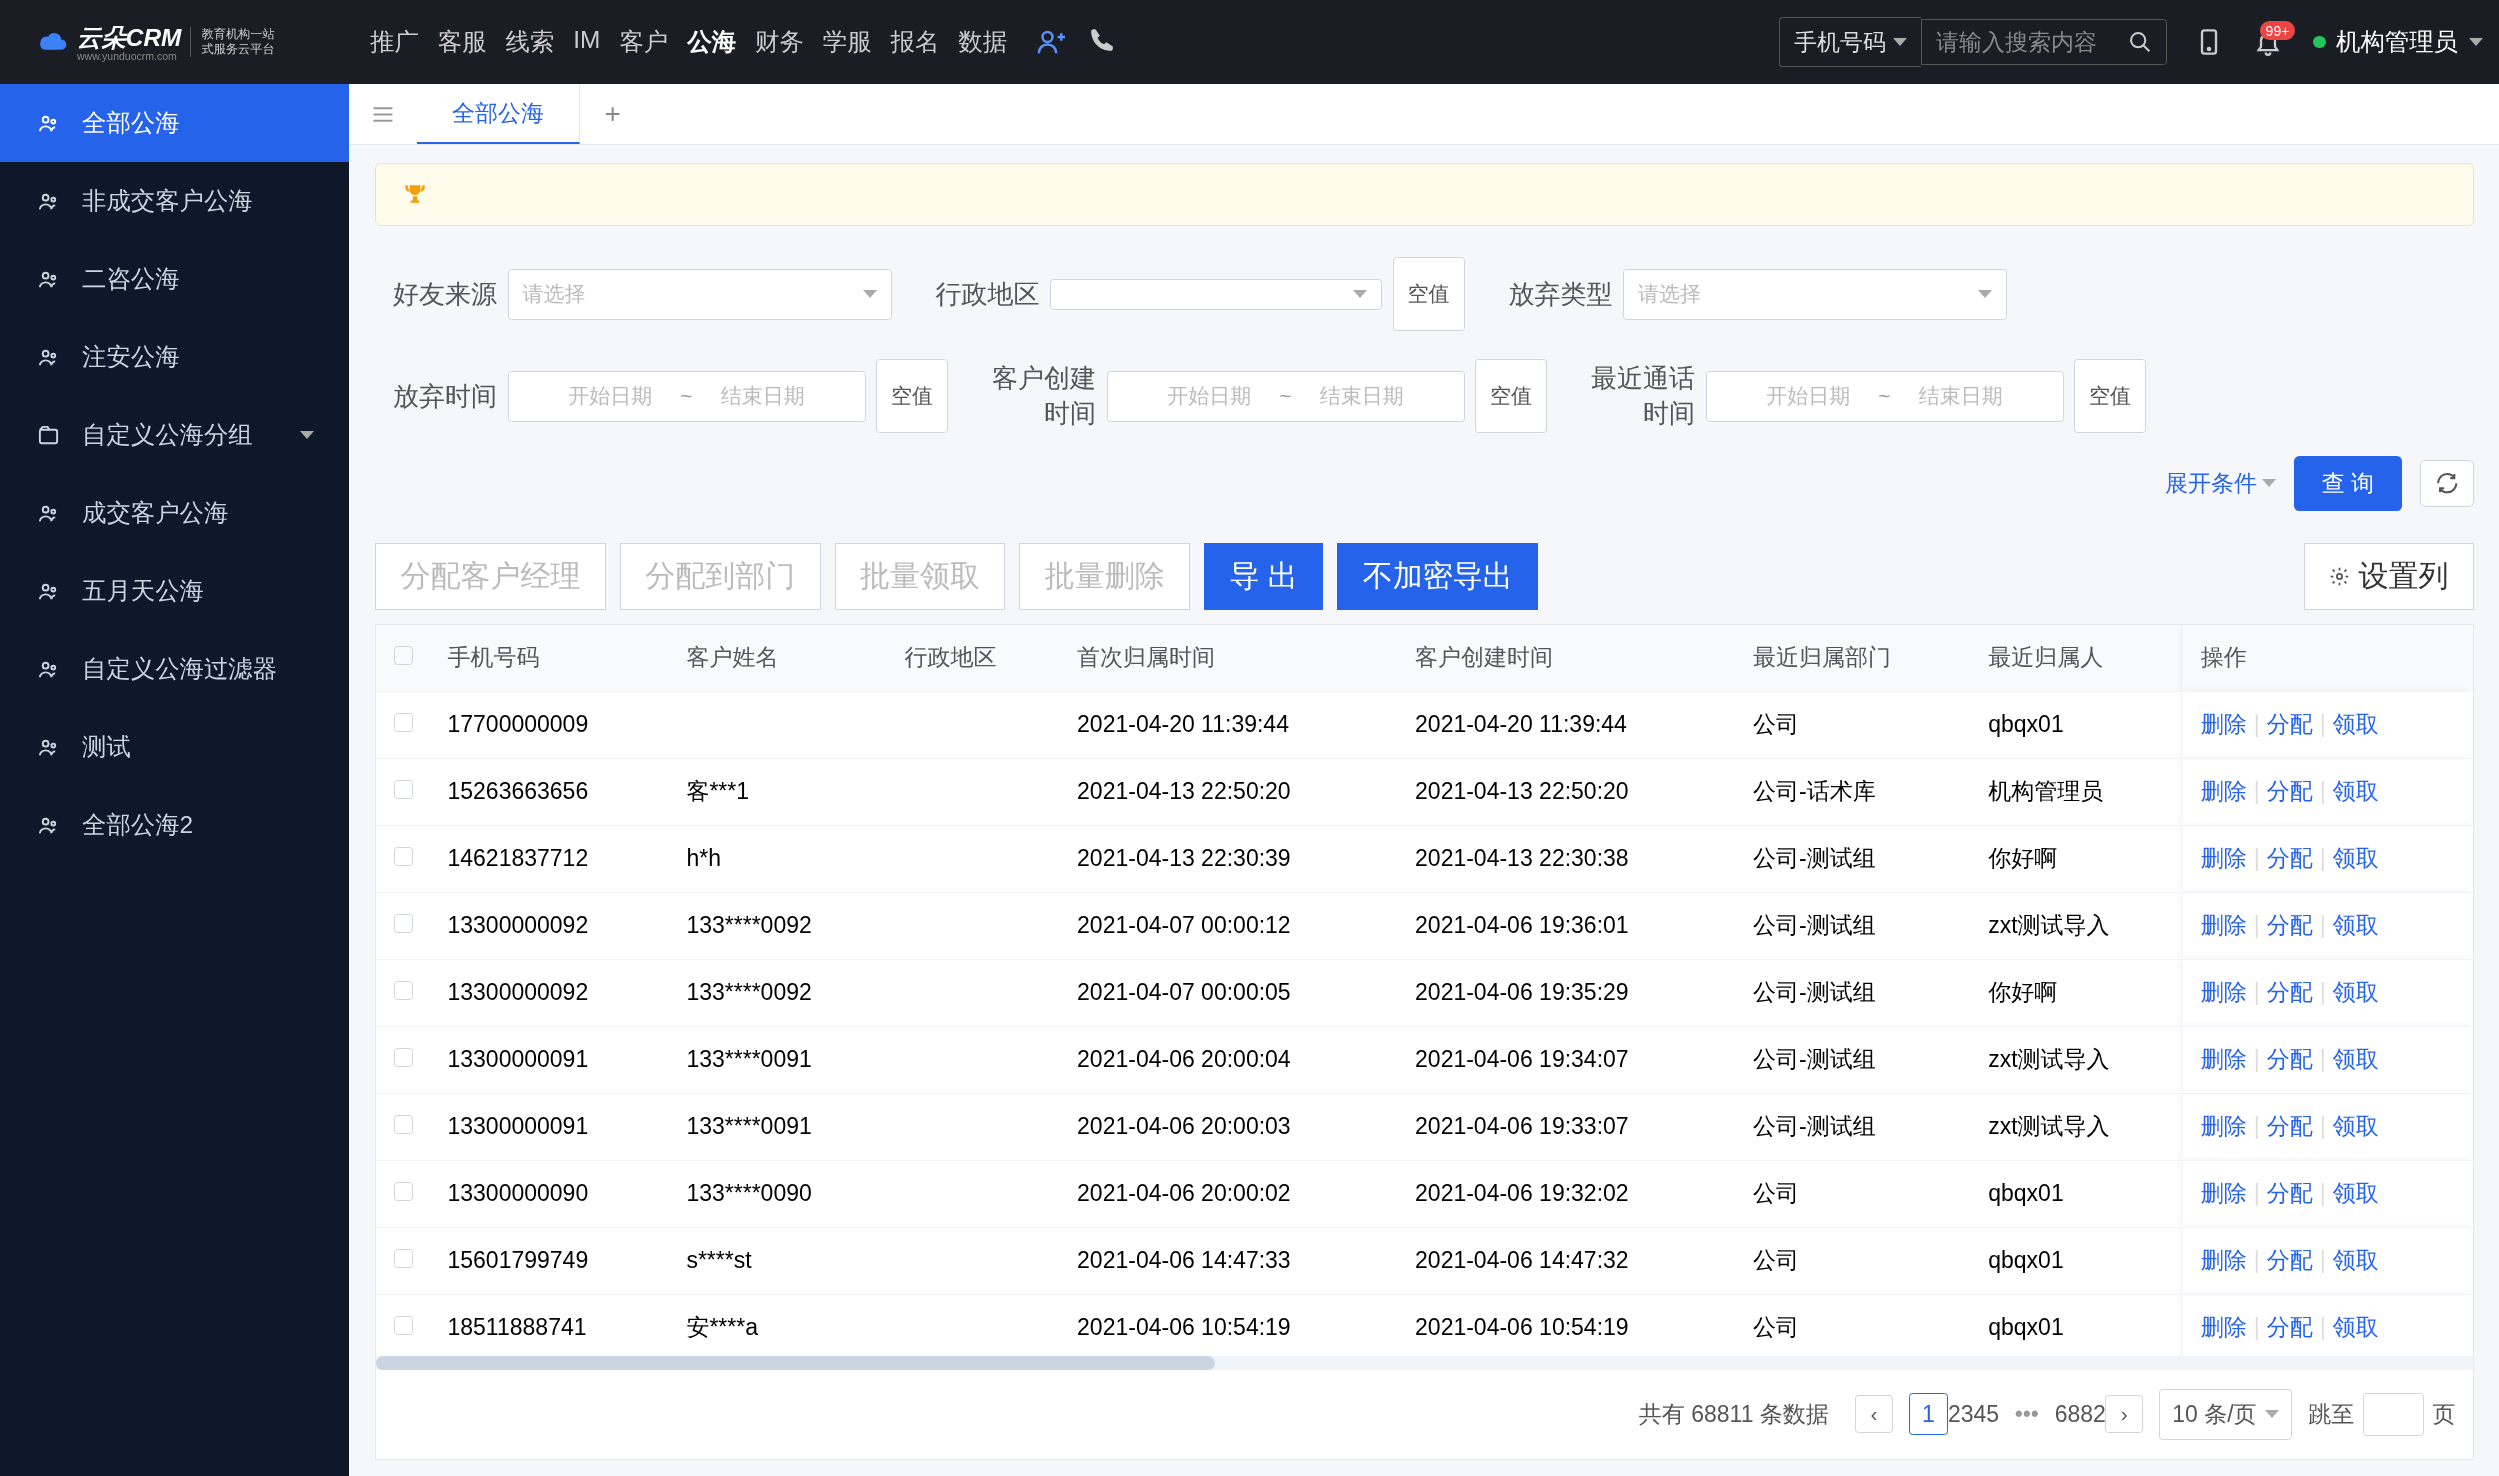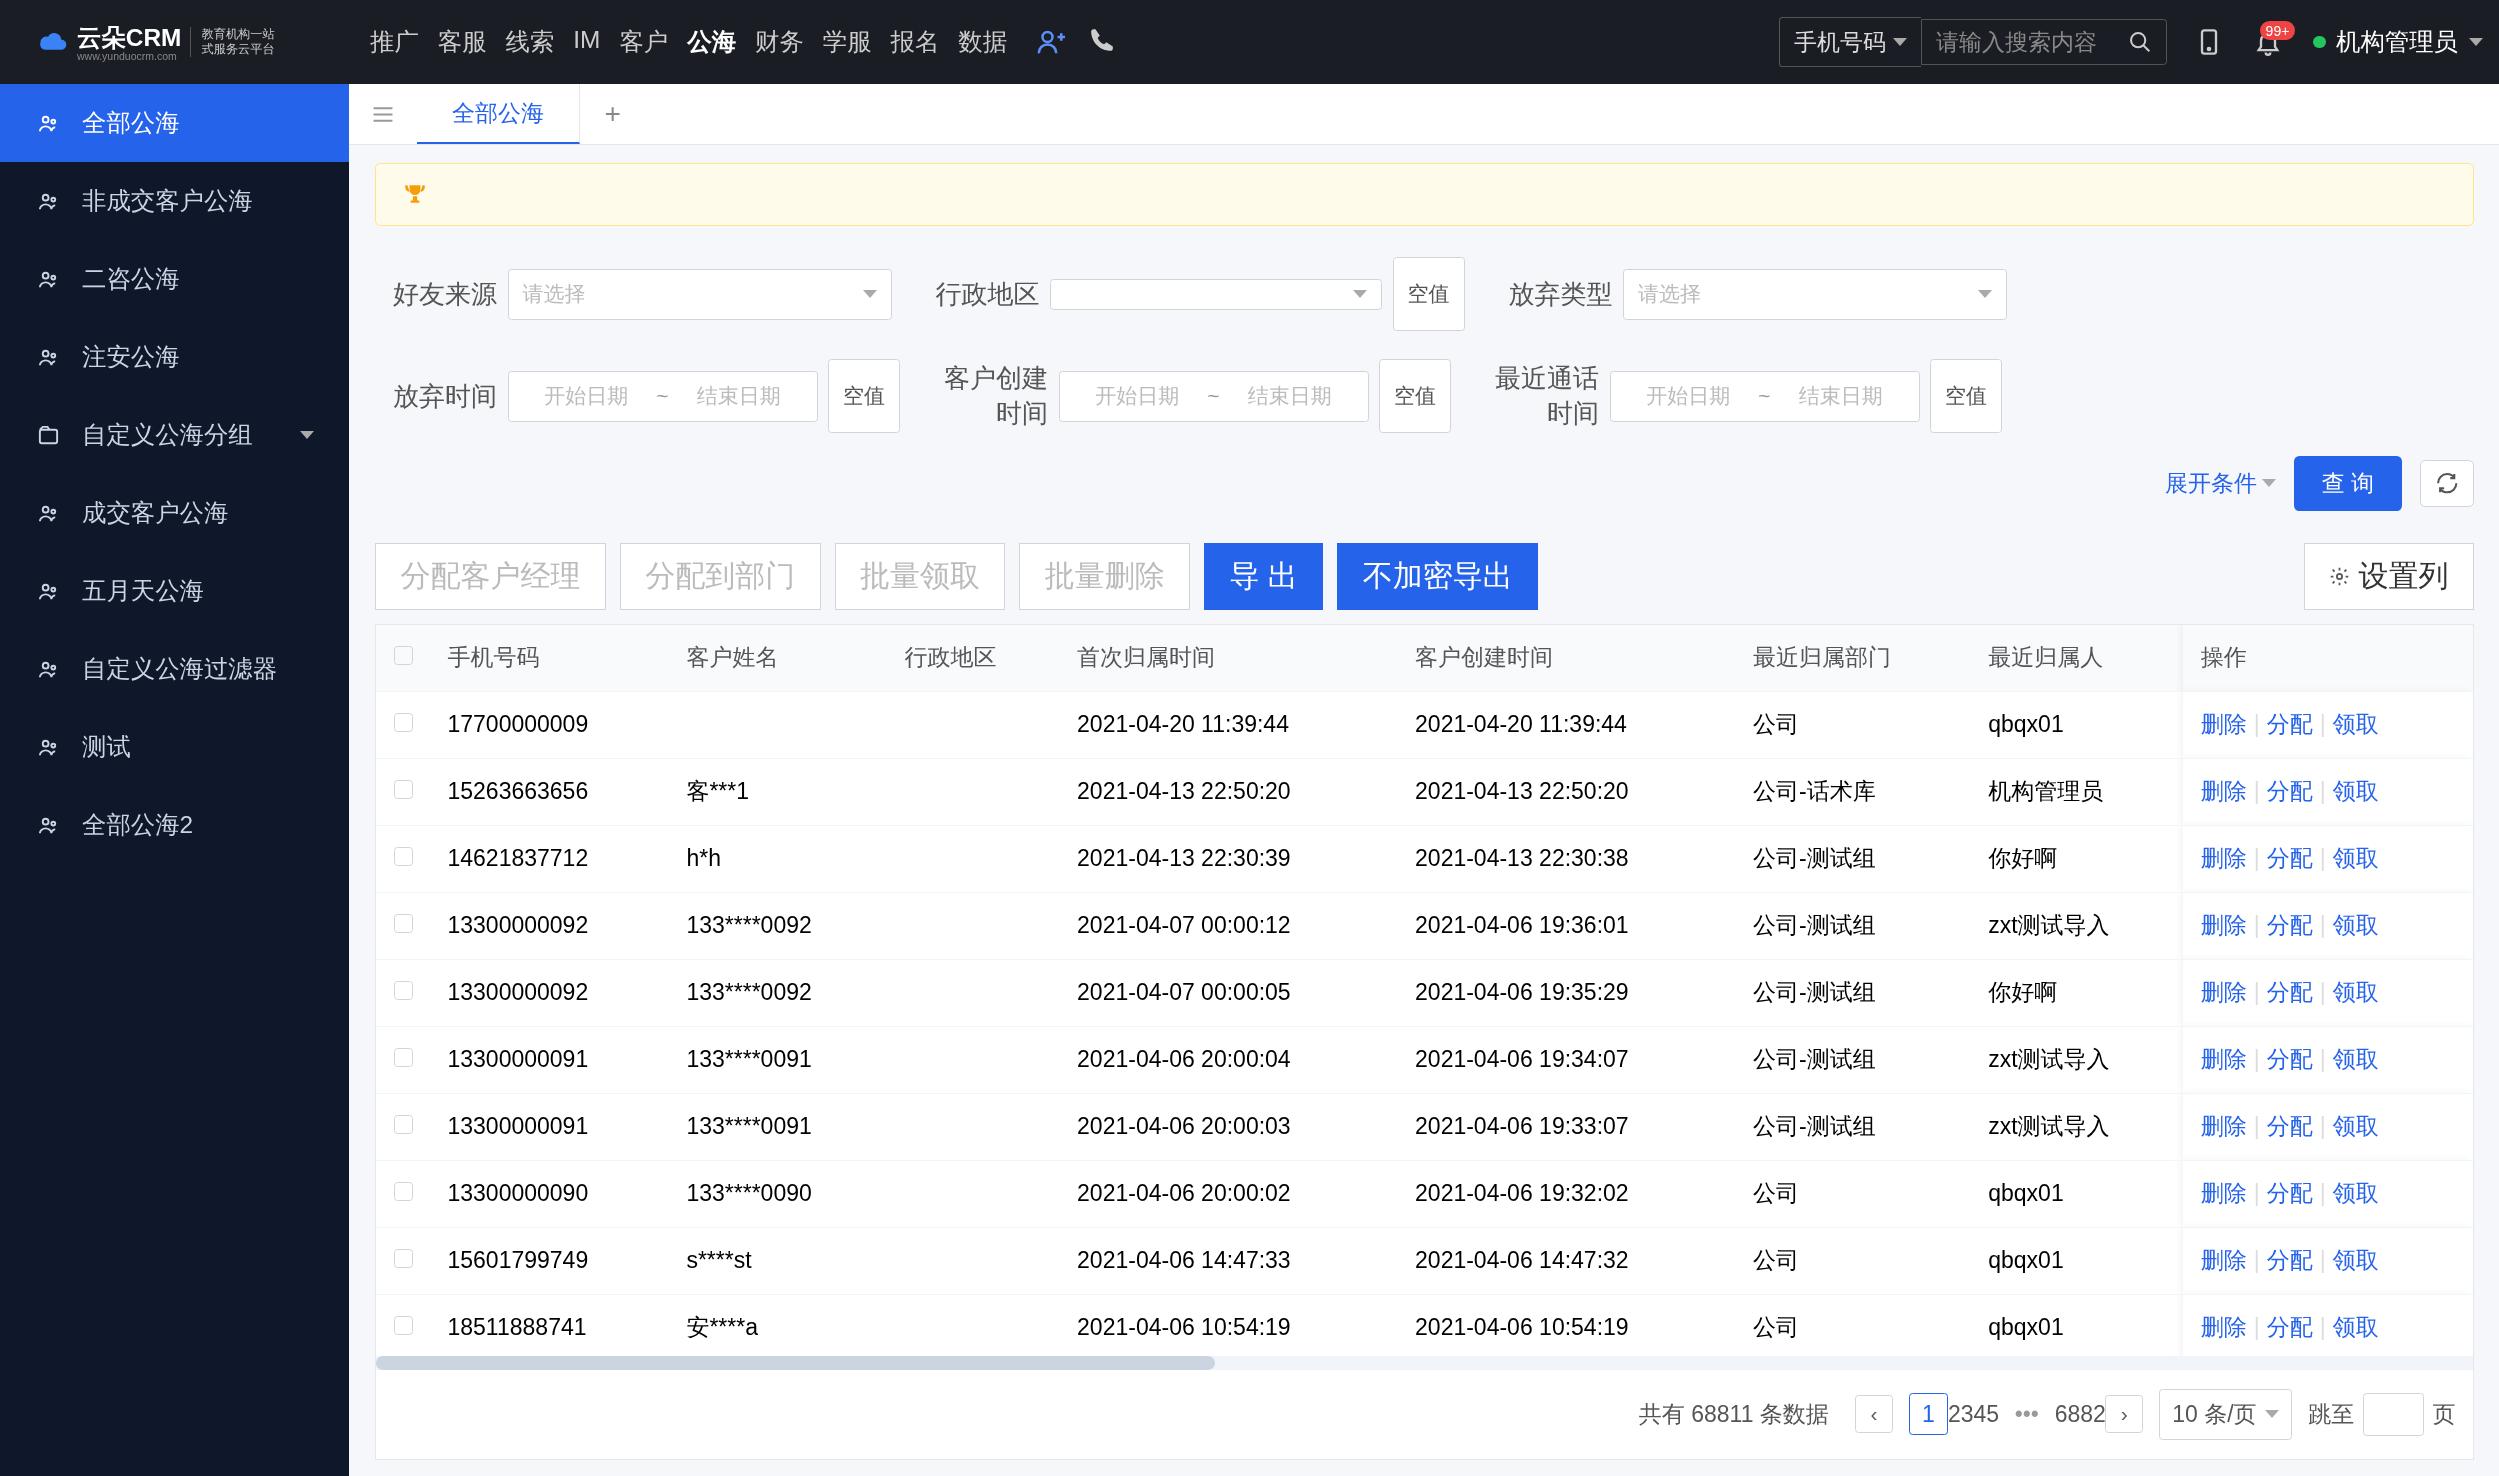--- a/index.html
+++ b/index.html
@@ -4,21 +4,21 @@
 <style>
 * { margin: 0; padding: 0; box-sizing: border-box; font-family: -apple-system, BlinkMacSystemFont, "Segoe UI", "PingFang SC", "Microsoft YaHei", sans-serif; }
 body { width: 2500px; height: 1477px; transform-origin: top left; background: #fff; }
 .app { display: flex; flex-direction: column; height: 100%; }
 
 
 .header { height: 84px; background: #1a1d24; color: #fff; display: flex; align-items: center; padding: 0 17.5px 0 0; flex-shrink: 0; }
 .logo-box { width: 349px; display: flex; align-items: center; padding-left: 35px; gap: 8.7px; }
 .logo-cloud { display: flex; align-items: center; gap: 7px; }
 .logo-icon { width: 35px; height: 26px; }
-.logo-text { font-size: 24.4px; font-weight: 600; color: #fff; }
+.logo-text { font-size: 24.4px; font-weight: 600; color: #fff; font-style: italic; }
 .logo-sub { font-size: 12.2px; line-height: 1.2; border-left: 0.9px solid #555; padding-left: 10.5px; color: #ccc; }
 .logo-url { font-size: 10.5px; color: #888; margin-top: -3.5px; }
 .nav-menu { display: flex; gap: 12px; padding-left: 17.5px; }
 .nav-item { font-size: 24.4px; color: #ccc; cursor: pointer; padding: 7px 3.5px; }
 .nav-item.active { color: #fff; font-weight: 600; }
 .nav-icons { display: flex; gap: 24.4px; padding-left: 24.4px; }
 .nav-icon-btn { color: #3b82f6; cursor: pointer; }
 .header-spacer { flex: 1; }
 .search-group { display: flex; align-items: center; gap: 0; }
 .search-type { display: flex; align-items: center; gap: 7px; border: 0.9px solid #555; padding: 8.7px 14px; font-size: 23px; color: #ddd; border-radius: 3.5px 0 0 3.5px; border-right: none; }
@@ -51,21 +51,21 @@
 .content { flex: 1; padding: 17.5px 26px; overflow: auto; display: flex; flex-direction: column; }
 .alert-bar { border: 0.9px solid #fde68a; background: #fffbeb; border-radius: 5.2px; padding: 17.5px 26px; display: flex; align-items: center; gap: 26px; color: #d97706; font-size: 23px; margin-bottom: 17.5px; }
 .trophy { color: #f59e0b; }
 
 .filter-row { display: flex; gap: 26px; padding: 14px 0; flex-wrap: wrap; }
 .filter-group { display: flex; align-items: center; gap: 10.5px; }
 .filter-label { font-size: 26px; color: #555; width: 122px; text-align: right; }
 .filter-select { border: 0.9px solid #d1d5db; border-radius: 3.5px; padding: 10.5px 14px; font-size: 21px; color: #bbb; width: 384px; display: flex; align-items: center; justify-content: space-between; cursor: pointer; background: #fff; }
 .filter-select.with-empty { width: 332px; }
 .empty-btn { border: 0.9px solid #d1d5db; border-radius: 3.5px; padding: 22px 14px; font-size: 21px; background: #fff; cursor: pointer; color: #555; }
-.date-range { border: 0.9px solid #d1d5db; border-radius: 3.5px; padding: 10.5px 14px; font-size: 21px; display: flex; align-items: center; gap: 28px; background: #fff; color: #bbb; width: 310px; justify-content: center; }
+.date-range { border: 0.9px solid #d1d5db; border-radius: 3.5px; padding: 10.5px 14px; font-size: 21px; display: flex; align-items: center; gap: 28px; background: #fff; color: #bbb; width: 358px; justify-content: center; }
 .date-sep { color: #999; }
 
 .filter-actions { display: flex; justify-content: flex-end; gap: 17.5px; padding: 8.7px 0 17.5px 0; align-items: center; }
 .expand-link { color: #2563eb; font-size: 23px; cursor: pointer; display: flex; align-items: center; gap: 5.2px; }
 .btn-primary { background: #2563eb; color: #fff; border: none; border-radius: 5.2px; padding: 12.2px 28px; font-size: 23px; cursor: pointer; }
 .btn-refresh { border: 0.9px solid #d1d5db; background: #fff; border-radius: 5.2px; padding: 10.5px 14px; cursor: pointer; }
 
 .toolbar { display: flex; gap: 14px; padding: 14px 0; align-items: center; }
 .btn { border: 0.9px solid #d1d5db; background: #fff; border-radius: 0; padding: 12.2px 24.4px; font-size: 30px; cursor: pointer; color: #333; }
 .btn:disabled { color: #bbb; cursor: not-allowed; }

